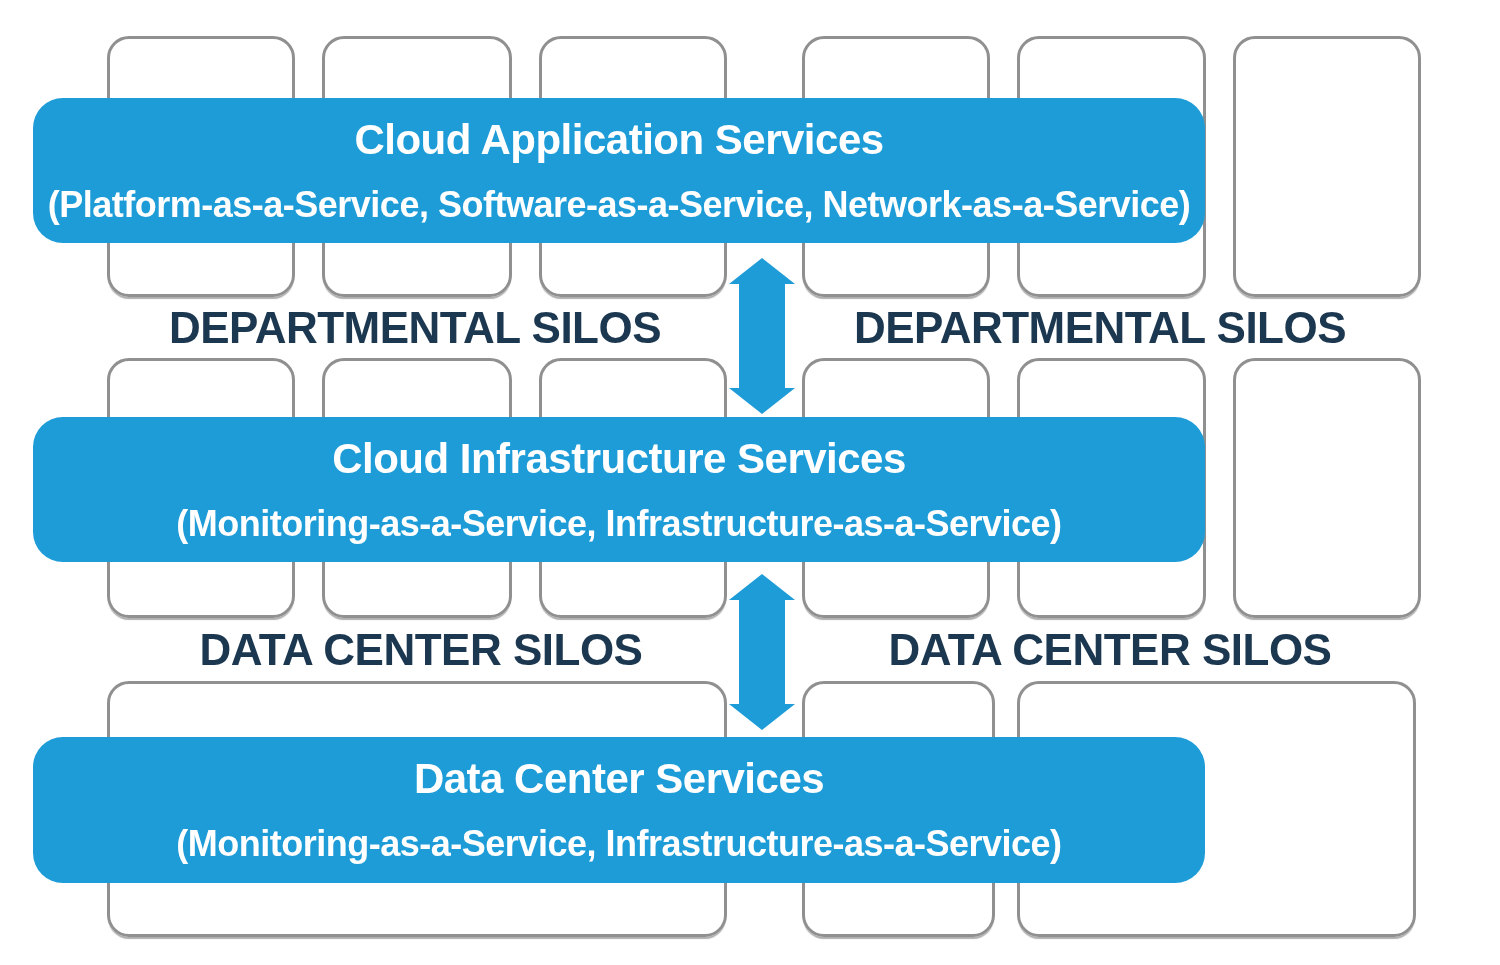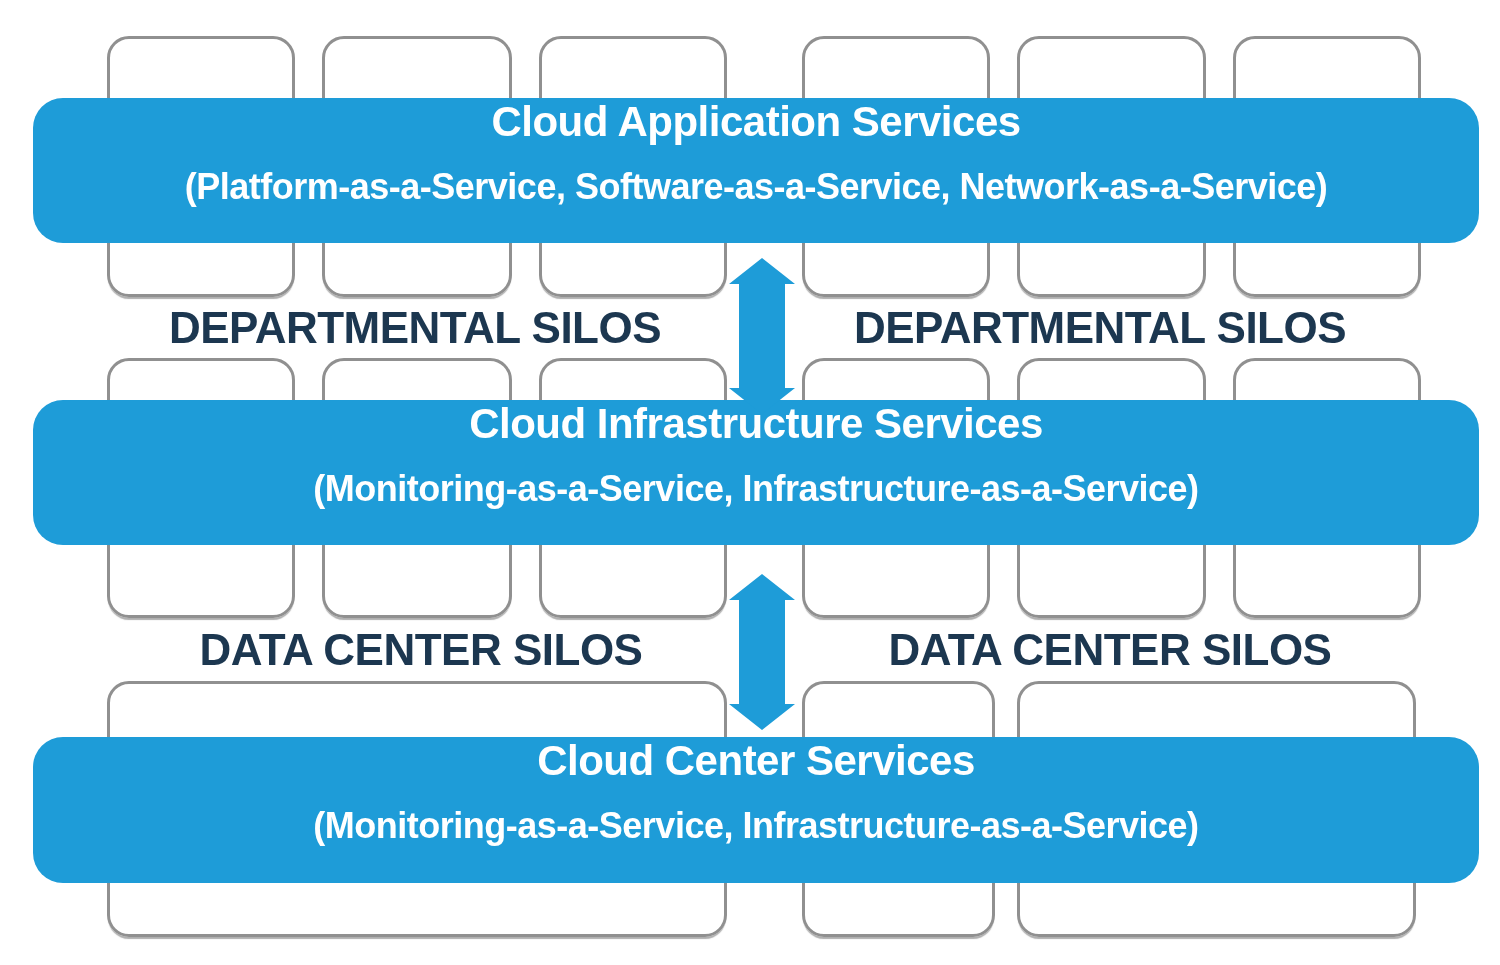--- a/index.html
+++ b/index.html
@@ -15,27 +15,28 @@
     position: absolute;
     border: 3px solid #909090;
     border-radius: 22px;
     background: transparent;
     box-sizing: border-box;
     box-shadow: 0 3px 1px -1px rgba(110,110,110,0.55);
   }
   .band {
     position: absolute;
     left: 33px;
-    width: 1446px;
+    width: 1172px;
     background: #1e9cd8;
     border-radius: 30px;
     color: #ffffff;
     display: flex;
     flex-direction: column;
     align-items: center;
+    justify-content: center;
     row-gap: 20px;
     text-align: center;
     box-sizing: border-box;
   }
   .band-title {
     font-size: 42px;
     font-weight: bold;
     line-height: 1.15;
     letter-spacing: -0.5px;
     white-space: nowrap;
@@ -83,27 +84,27 @@
 
   <div class="silo-box" style="left:107px; top:681px; width:620px; height:256px;"></div>
   <div class="silo-box" style="left:802px; top:681px; width:193px; height:256px;"></div>
   <div class="silo-box" style="left:1017px; top:681px; width:399px; height:256px;"></div>
 
   <div class="band" style="top:98px; height:145px;">
     <div class="band-title">Cloud Application Services</div>
     <div class="band-subtitle">(Platform-as-a-Service, Software-as-a-Service, Network-as-a-Service)</div>
   </div>
 
-  <div class="band" style="top:400px; height:145px;">
+  <div class="band" style="top:417px; height:145px;">
     <div class="band-title">Cloud Infrastructure Services</div>
     <div class="band-subtitle">(Monitoring-as-a-Service, Infrastructure-as-a-Service)</div>
   </div>
 
   <div class="band" style="top:737px; height:146px;">
-    <div class="band-title">Cloud Center Services</div>
+    <div class="band-title">Data Center Services</div>
     <div class="band-subtitle">(Monitoring-as-a-Service, Infrastructure-as-a-Service)</div>
   </div>
 
   <div class="silo-label" style="left:415px; top:328px;">DEPARTMENTAL SILOS</div>
   <div class="silo-label" style="left:1100px; top:328px;">DEPARTMENTAL SILOS</div>
   <div class="silo-label" style="left:421px; top:650px;">DATA CENTER SILOS</div>
   <div class="silo-label" style="left:1110px; top:650px;">DATA CENTER SILOS</div>
 
   <svg class="arrow" style="left:729px; top:258px;" viewBox="0 0 66 156" xmlns="http://www.w3.org/2000/svg">
     <polygon points="33,0 66,26 56,26 56,130 66,130 33,156 0,130 10,130 10,26 0,26" fill="#1e9cd8"></polygon>

